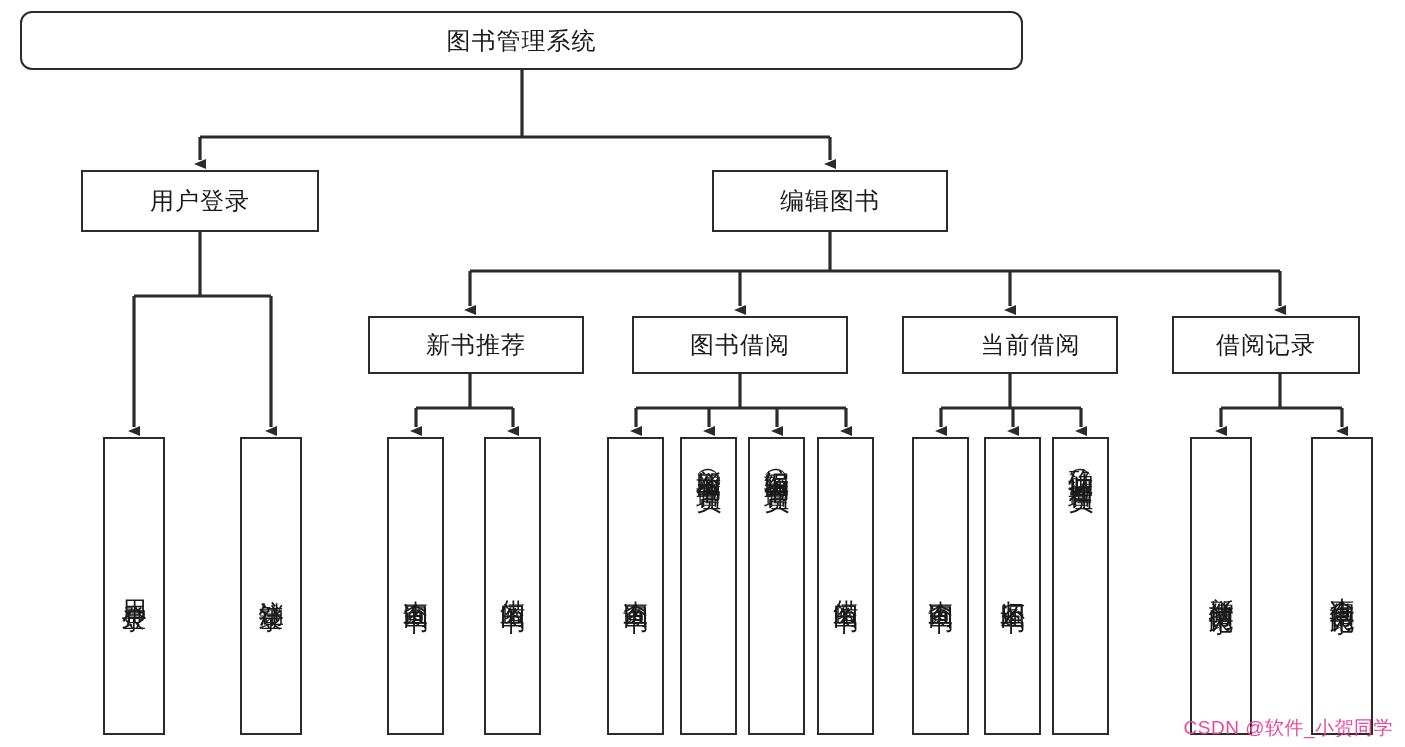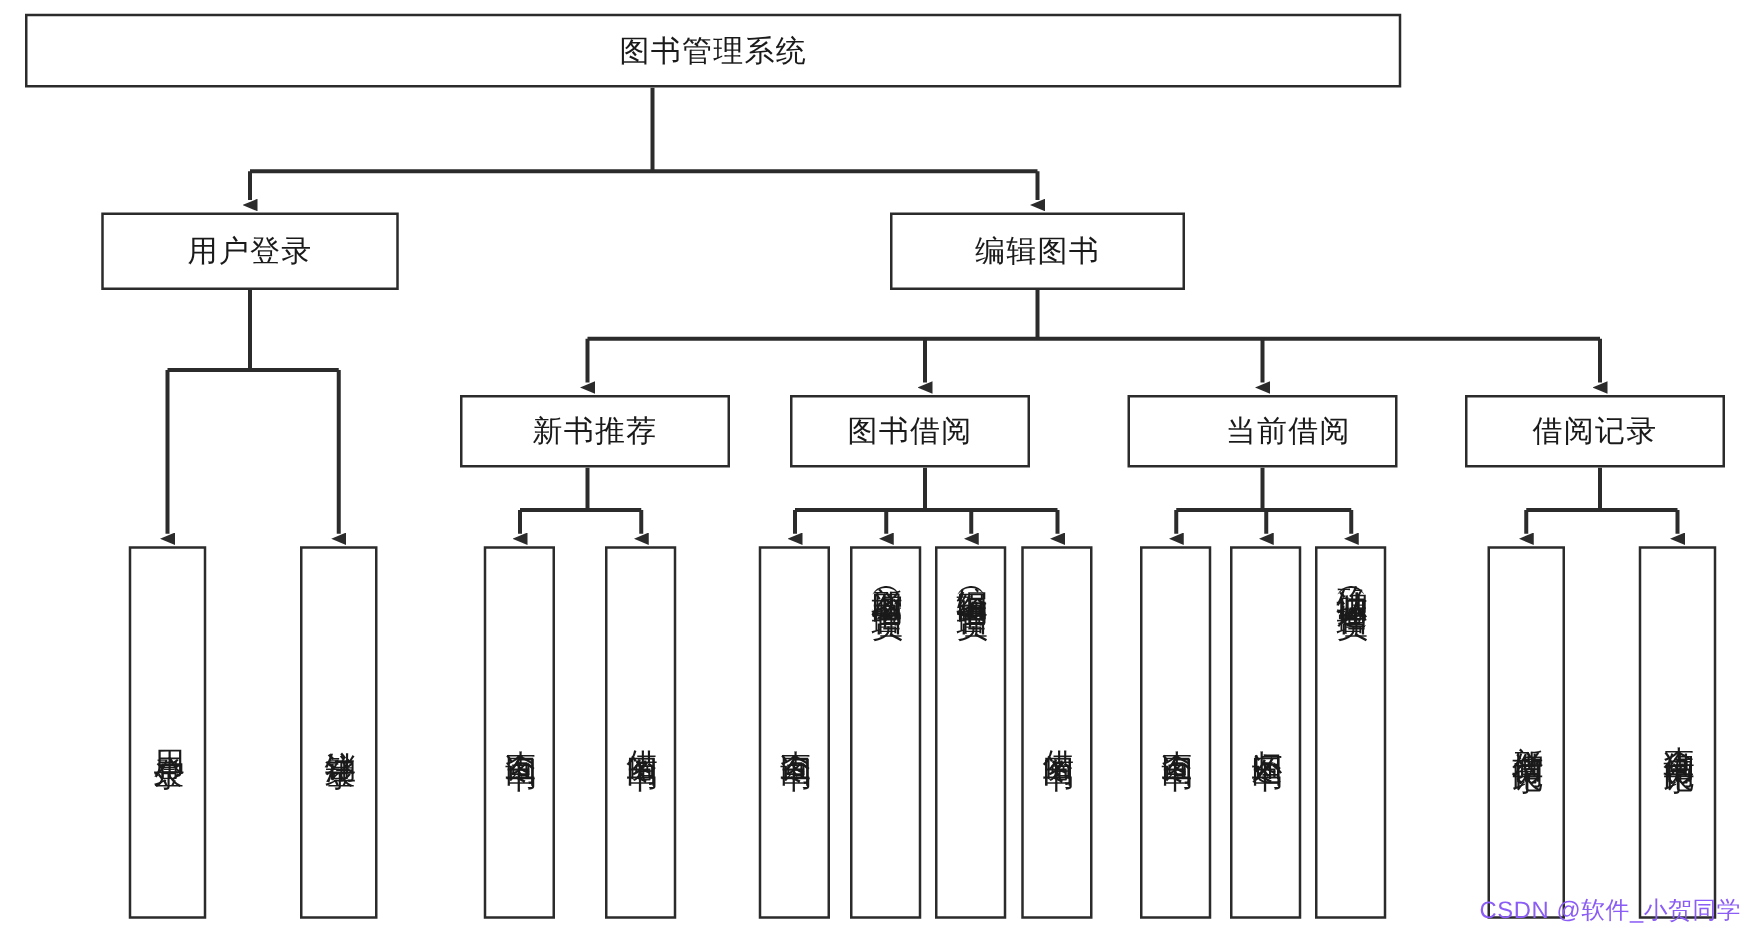--- a/index.html
+++ b/index.html
@@ -53,21 +53,21 @@
   }
   .node.vert.mid {
     align-items: center;
     padding-top: 0;
   }
   #watermark {
     position: absolute;
     right: 12px;
     bottom: 6px;
     font-size: 19px;
-    color: #8b5cf6;
+    color: #ec4899;
     white-space: nowrap;
     letter-spacing: 0.5px;
   }
 </style>
 </head>
 <body>
 
 <div id="canvas">
 
   <svg class="edges" viewBox="0 0 1405 747" xmlns="http://www.w3.org/2000/svg">
@@ -113,41 +113,41 @@
       <path d="M 1013 408 L 1013 427" marker-end="url(#arrow)"></path>
       <path d="M 1081 408 L 1081 427" marker-end="url(#arrow)"></path>
 
       <path d="M 1280 374 L 1280 408"></path>
       <path d="M 1221 408 L 1342 408"></path>
       <path d="M 1221 408 L 1221 427" marker-end="url(#arrow)"></path>
       <path d="M 1342 408 L 1342 427" marker-end="url(#arrow)"></path>
     </g>
   </svg>
 
-  <div class="node horiz" style="left:20px;top:11px;width:1101px;height:59px;">
+  <div class="node horiz" style="left:20px;top:11px;width:1003px;height:59px;border-radius:12px;">
     <span>图书管理系统</span>
   </div>
 
   <div class="node horiz" style="left:81px;top:170px;width:238px;height:62px;">
     <span>用户登录</span>
   </div>
   <div class="node horiz" style="left:712px;top:170px;width:236px;height:62px;">
     <span>编辑图书</span>
   </div>
 
   <div class="node horiz" style="left:368px;top:316px;width:216px;height:58px;">
     <span>新书推荐</span>
   </div>
-  <div class="node horiz" style="left:632px;top:316px;width:192px;height:58px;">
+  <div class="node horiz" style="left:632px;top:316px;width:216px;height:58px;">
     <span>图书借阅</span>
   </div>
   <div class="node horiz" style="left:902px;top:316px;width:216px;height:58px;padding-left:41px;">
     <span>当前借阅</span>
   </div>
-  <div class="node horiz" style="left:1172px;top:316px;width:208px;height:58px;">
+  <div class="node horiz" style="left:1172px;top:316px;width:188px;height:58px;">
     <span>借阅记录</span>
   </div>
 
   <div class="node vert mid" style="left:103px;top:437px;width:62px;height:298px;">
     <span class="vlabel">用户登录</span>
   </div>
   <div class="node vert mid" style="left:240px;top:437px;width:62px;height:298px;">
     <span class="vlabel">注销登录</span>
   </div>
 

